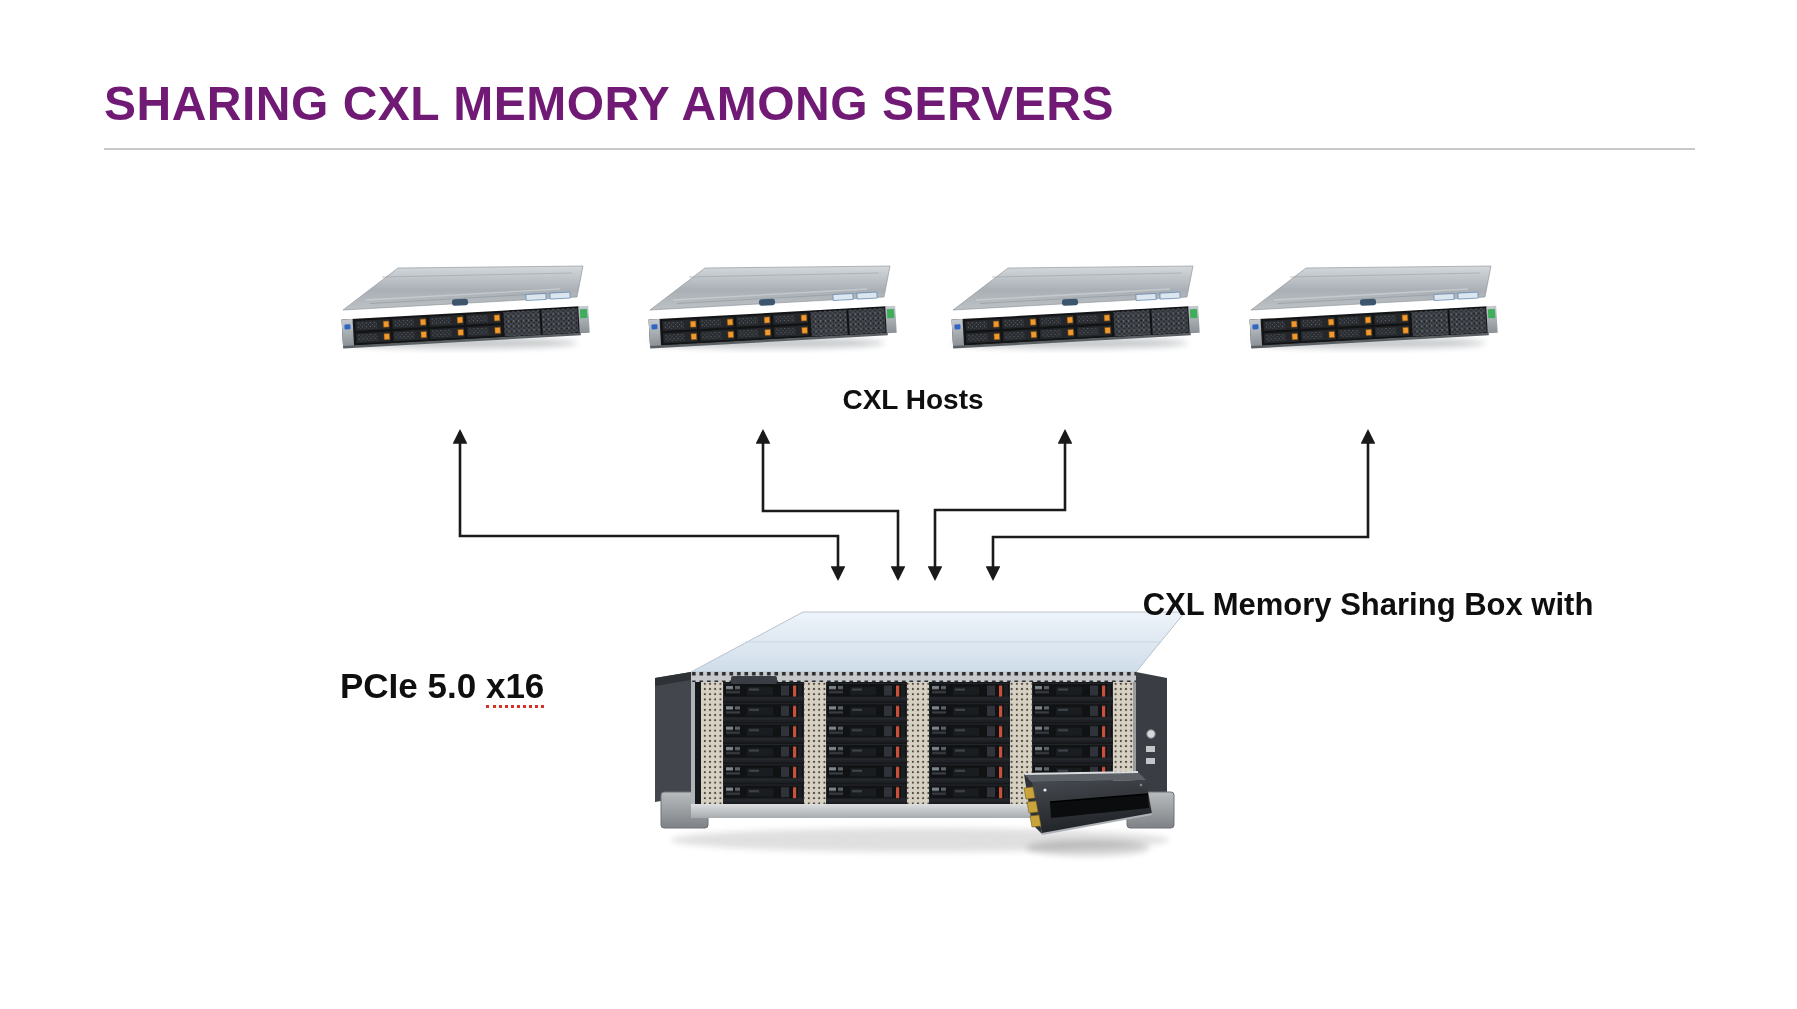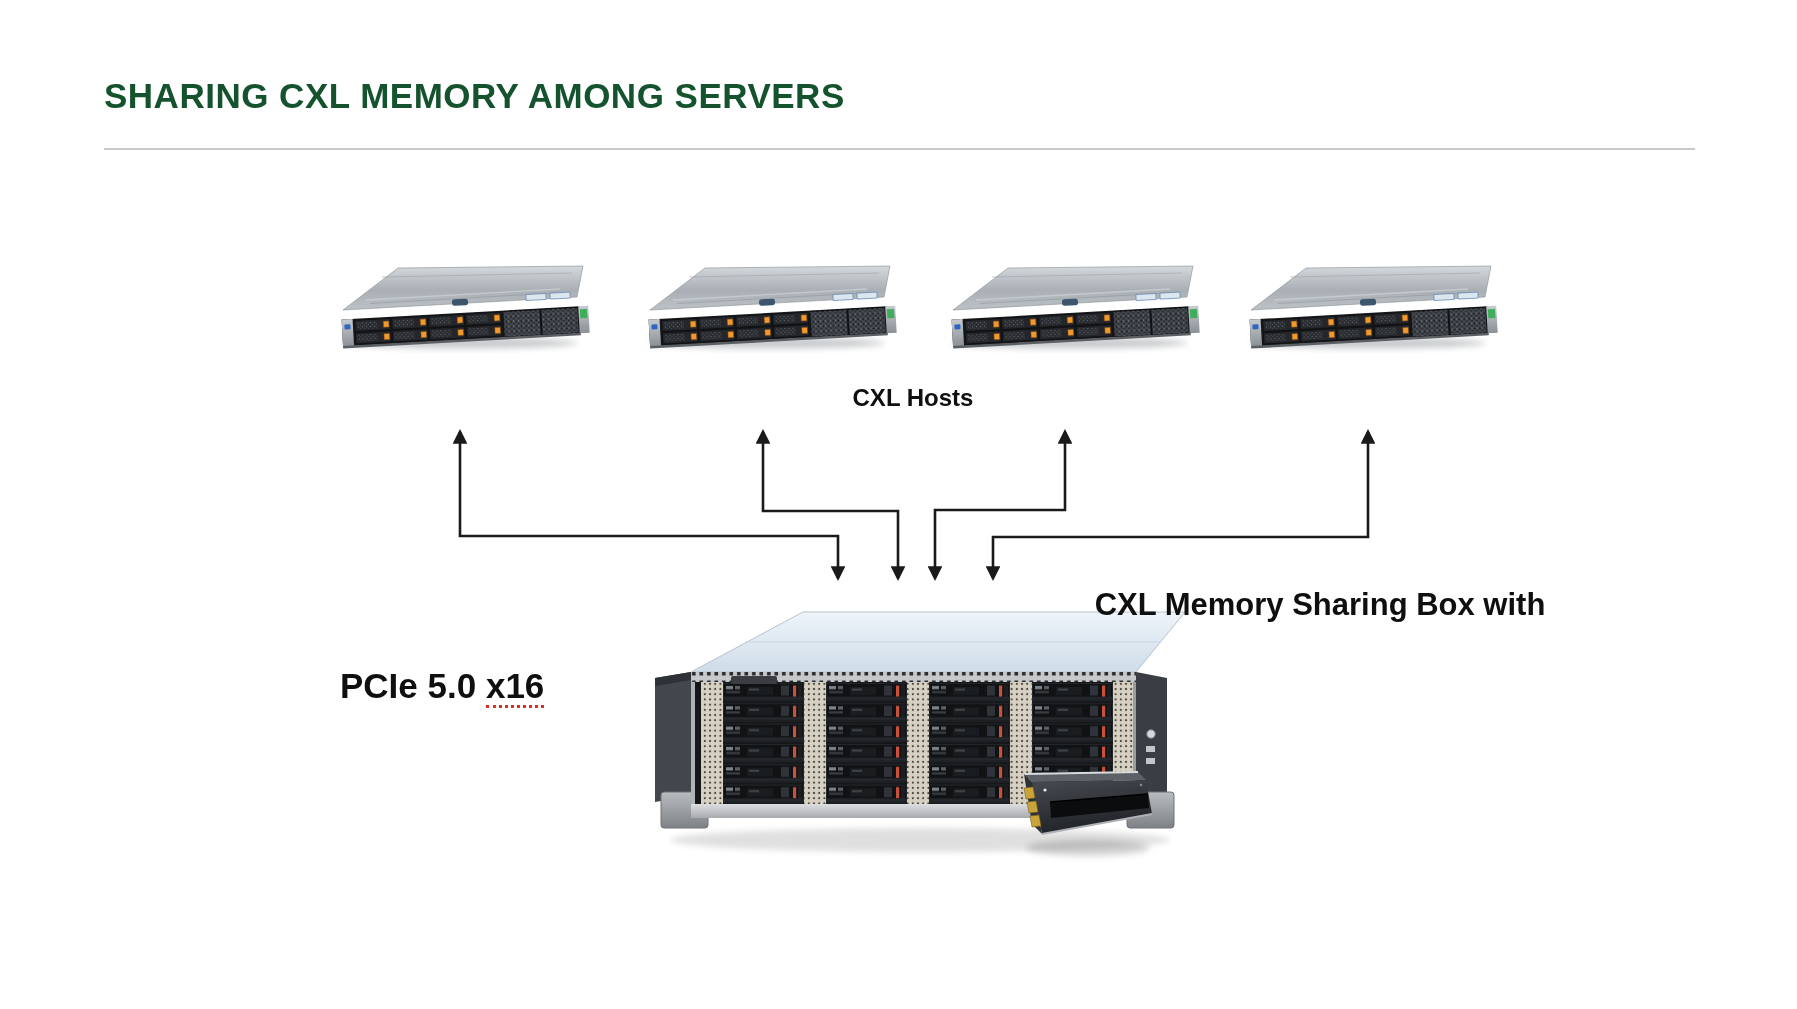--- a/index.html
+++ b/index.html
@@ -1,23 +1,23 @@
 <!DOCTYPE html>
 <html><head>
 <meta charset="utf-8">
 <style>
   html,body{margin:0;padding:0;background:#ffffff;}
   .slide{position:relative;width:1797px;height:1009px;background:#ffffff;overflow:hidden;
          font-family:"Liberation Sans","DejaVu Sans",sans-serif;}
-  .title{position:absolute;left:104px;top:76px;font-size:35px;font-weight:bold;color:#14532d;
+  .title{position:absolute;left:104px;top:76px;font-size:48px;font-weight:bold;color:#701a75;
          letter-spacing:.5px;white-space:nowrap;text-align:center;}
   .rule{position:absolute;left:104px;top:148px;width:1591px;height:2px;background:#c9c9c9;}
   .lbl{position:absolute;font-weight:bold;color:#0f0f0f;white-space:nowrap;}
-  .hosts-label{font-size:24px;left:913px;top:384px;transform:translateX(-50%);}
-  .box-label{font-size:31px;left:1320px;top:584px;transform:translateX(-50%);
+  .hosts-label{font-size:28px;left:913px;top:384px;transform:translateX(-50%);}
+  .box-label{font-size:31px;left:1368px;top:584px;transform:translateX(-50%);
              text-align:center;line-height:42px;}
   .pcie-label{font-size:35px;left:340px;top:666px;}
   .pcie-label .x16{border-bottom:3px dotted #d93025;padding-bottom:0px;}
   .modules-label{font-size:31px;left:1100px;top:850px;transform:translateX(-50%);}
   svg.overlay{position:absolute;left:0;top:0;width:1797px;height:1009px;pointer-events:none;}
   .conn{fill:none;stroke:#1a1a1a;stroke-width:2.6;stroke-linejoin:miter;}
   .server{position:absolute;width:260px;height:100px;}
   .boxart{position:absolute;left:645px;top:598px;width:545px;height:265px;}
   .modart{position:absolute;left:998px;top:742px;width:175px;height:125px;}
   .hidden-defs{position:absolute;width:0;height:0;overflow:hidden;}

